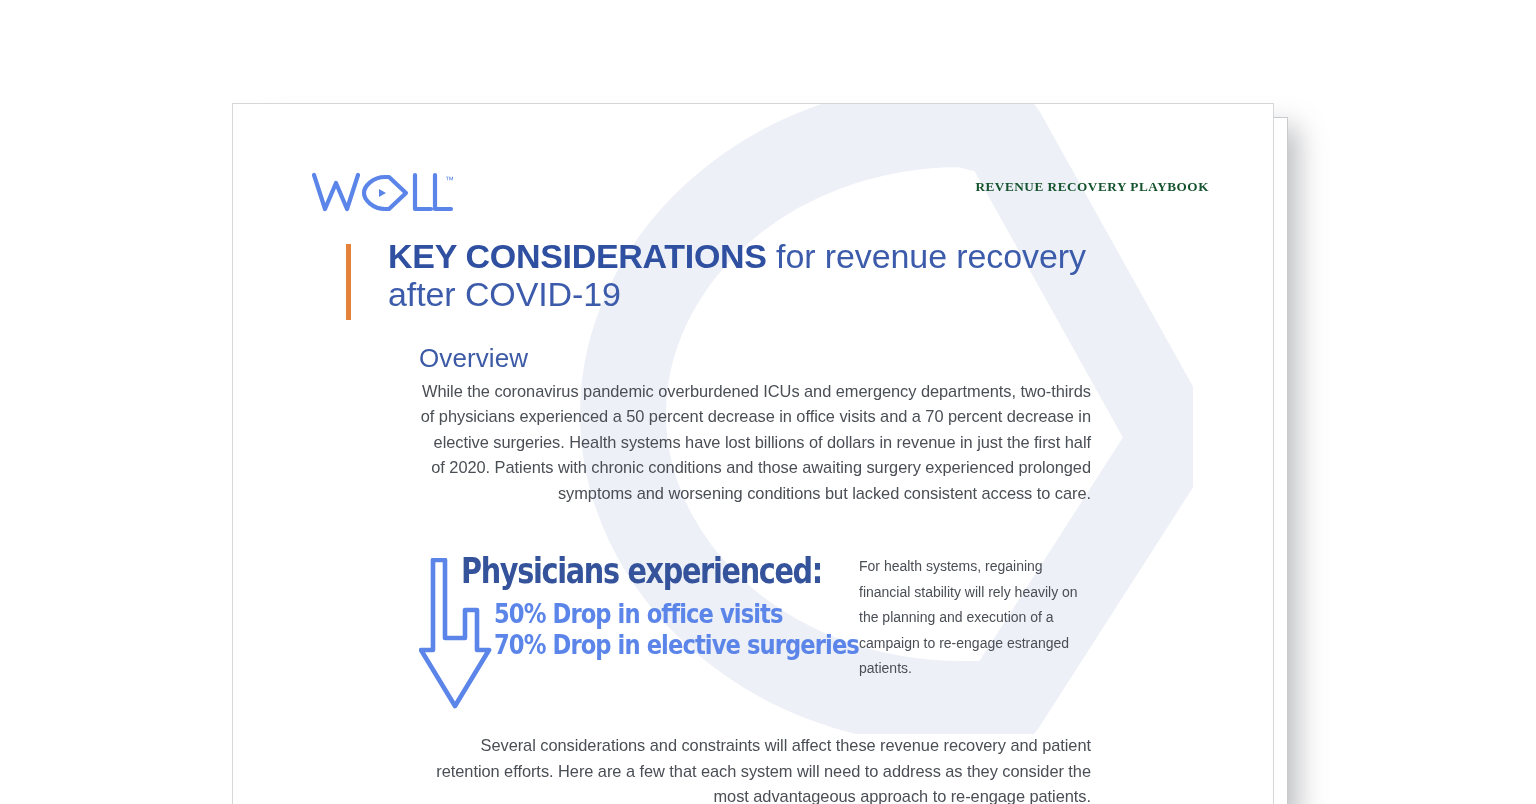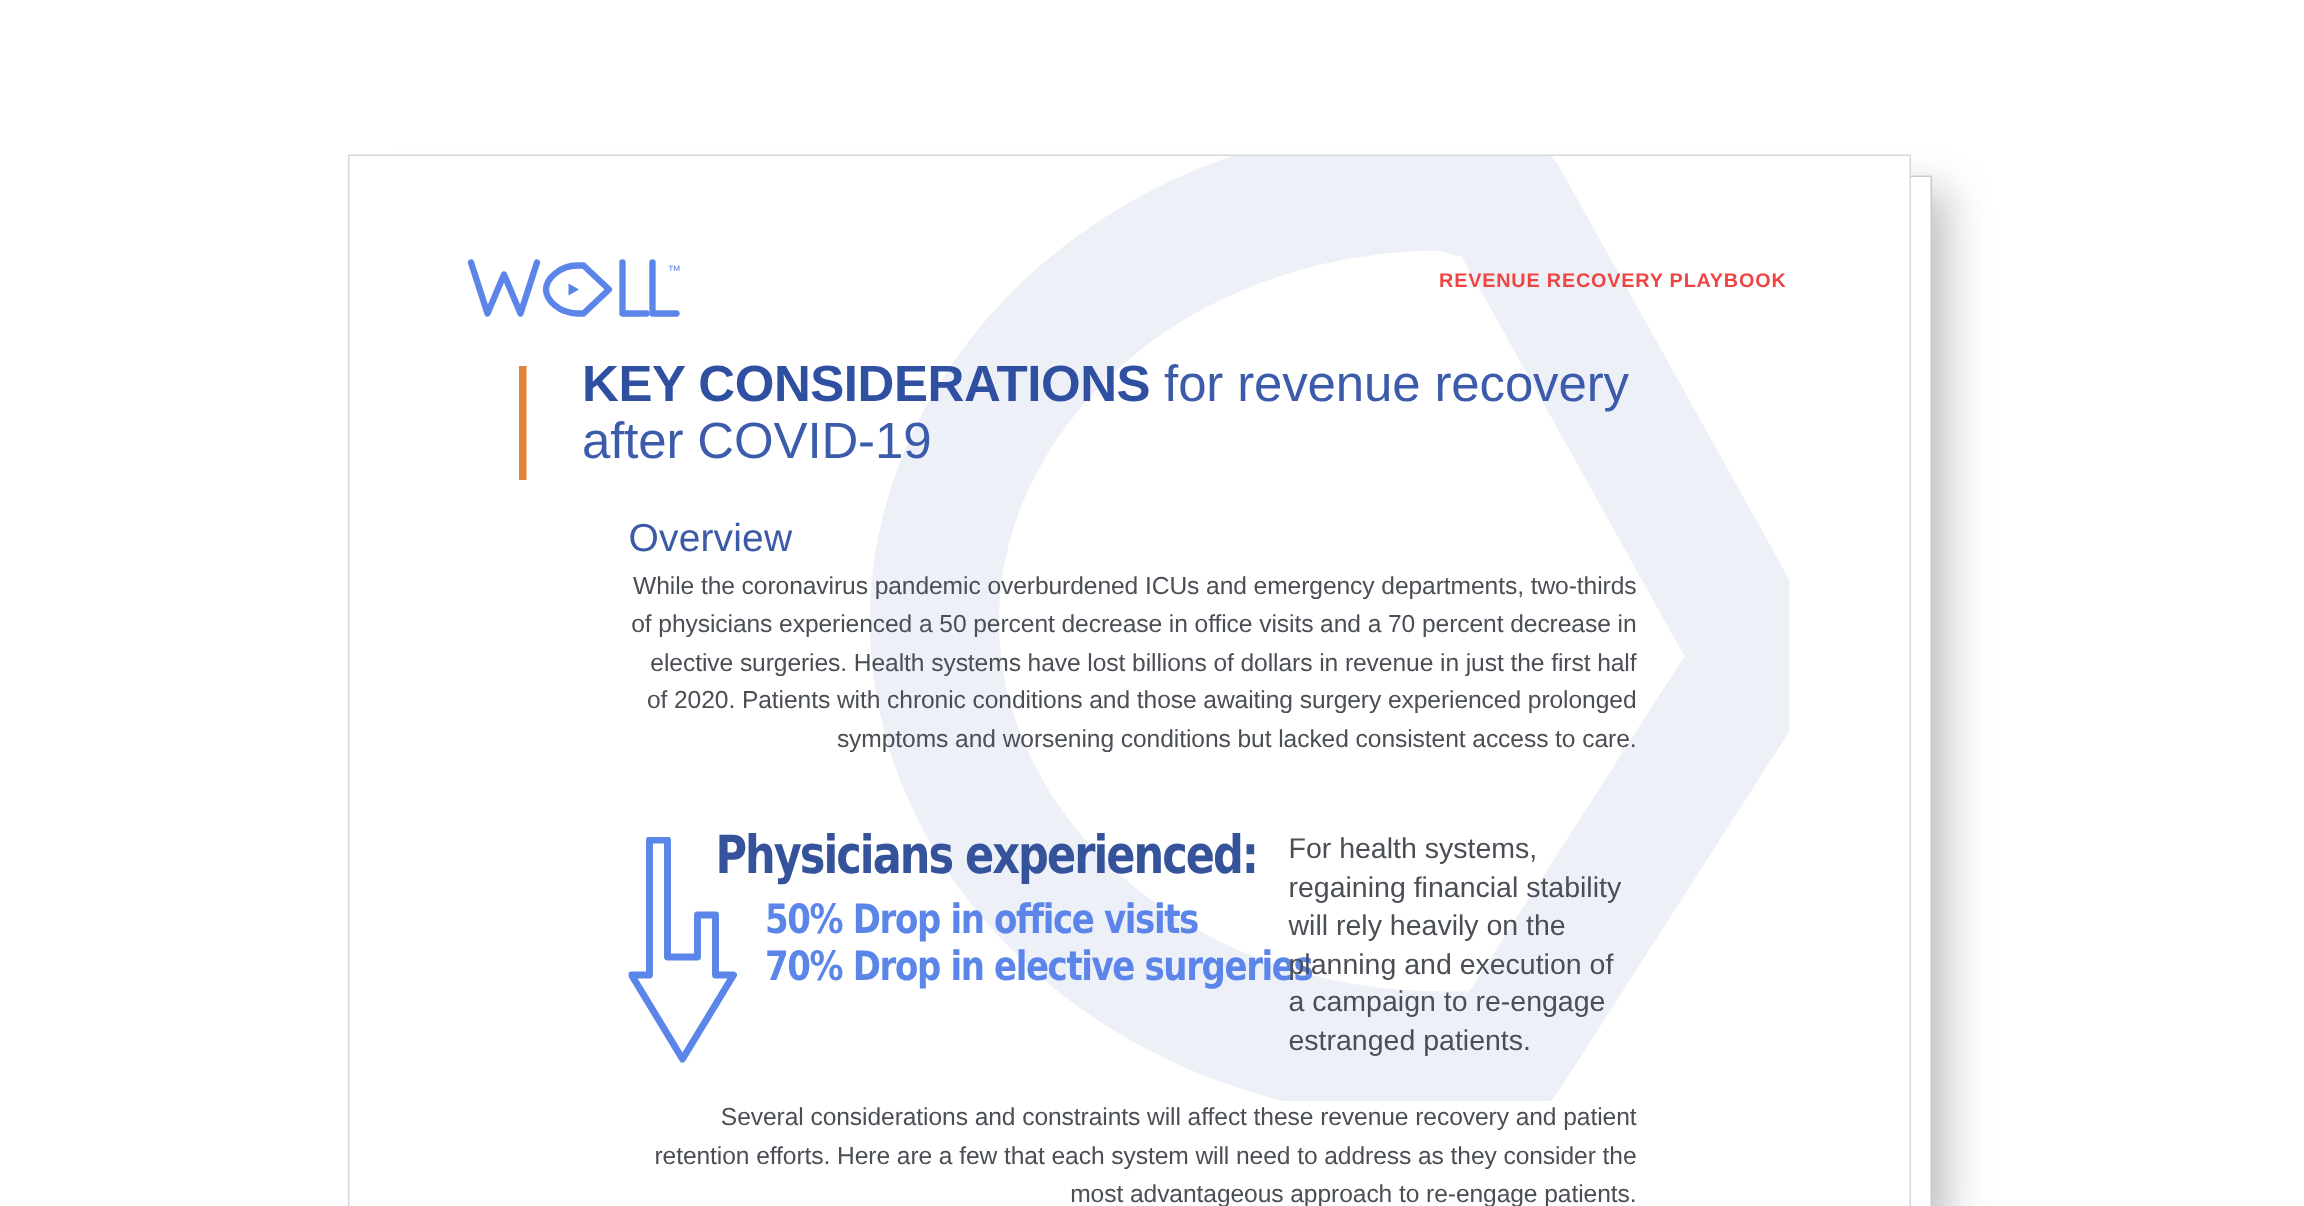--- a/index.html
+++ b/index.html
@@ -71,27 +71,27 @@
   #brand-logo {
     position: absolute;
     left: 78px;
     top: 65px;
     width: 146px;
     height: 48px;
   }
 
   #playbook-label {
     position: absolute;
-    right: 82px;
+    right: 64px;
     top: 75px;
     font-size: 13.2px;
     font-weight: bold;
     letter-spacing: 0.55px;
-    color: #ef4444;
-    font-family: Liberation Sans, sans-serif;
+    color: #14532d;
+    font-family: Liberation Serif, serif;
     white-space: nowrap;
   }
 
   
   #title-block {
     position: absolute;
     left: 113px;
     top: 133px;
     width: 740px;
   }
@@ -156,21 +156,21 @@
   #stat-arrow {
     position: absolute;
     left: 0;
     top: 4px;
     width: 120px;
     height: 152px;
   }
 
   #stat-text {
     position: absolute;
-    left: 58px;
+    left: 42px;
     top: 0;
     width: 420px;
   }
 
   #stat-headline {
     font-family: "DejaVu Sans", sans-serif;
     font-size: 35px;
     font-weight: bold;
     color: #35539b;
     line-height: 1.0;
@@ -193,21 +193,21 @@
     margin-left: 33px;
   }
   #stat-line-1 { margin-top: 9px; }
 
   
   #side-callout {
     position: absolute;
     left: 626px;
     top: 450px;
     width: 226px;
-    font-size: 19px;
+    font-size: 14px;
     line-height: 25.5px;
     color: #4a4e55;
   }
 
   
   #closing-par {
     position: absolute;
     left: 186px;
     top: 629px;
     width: 672px;

